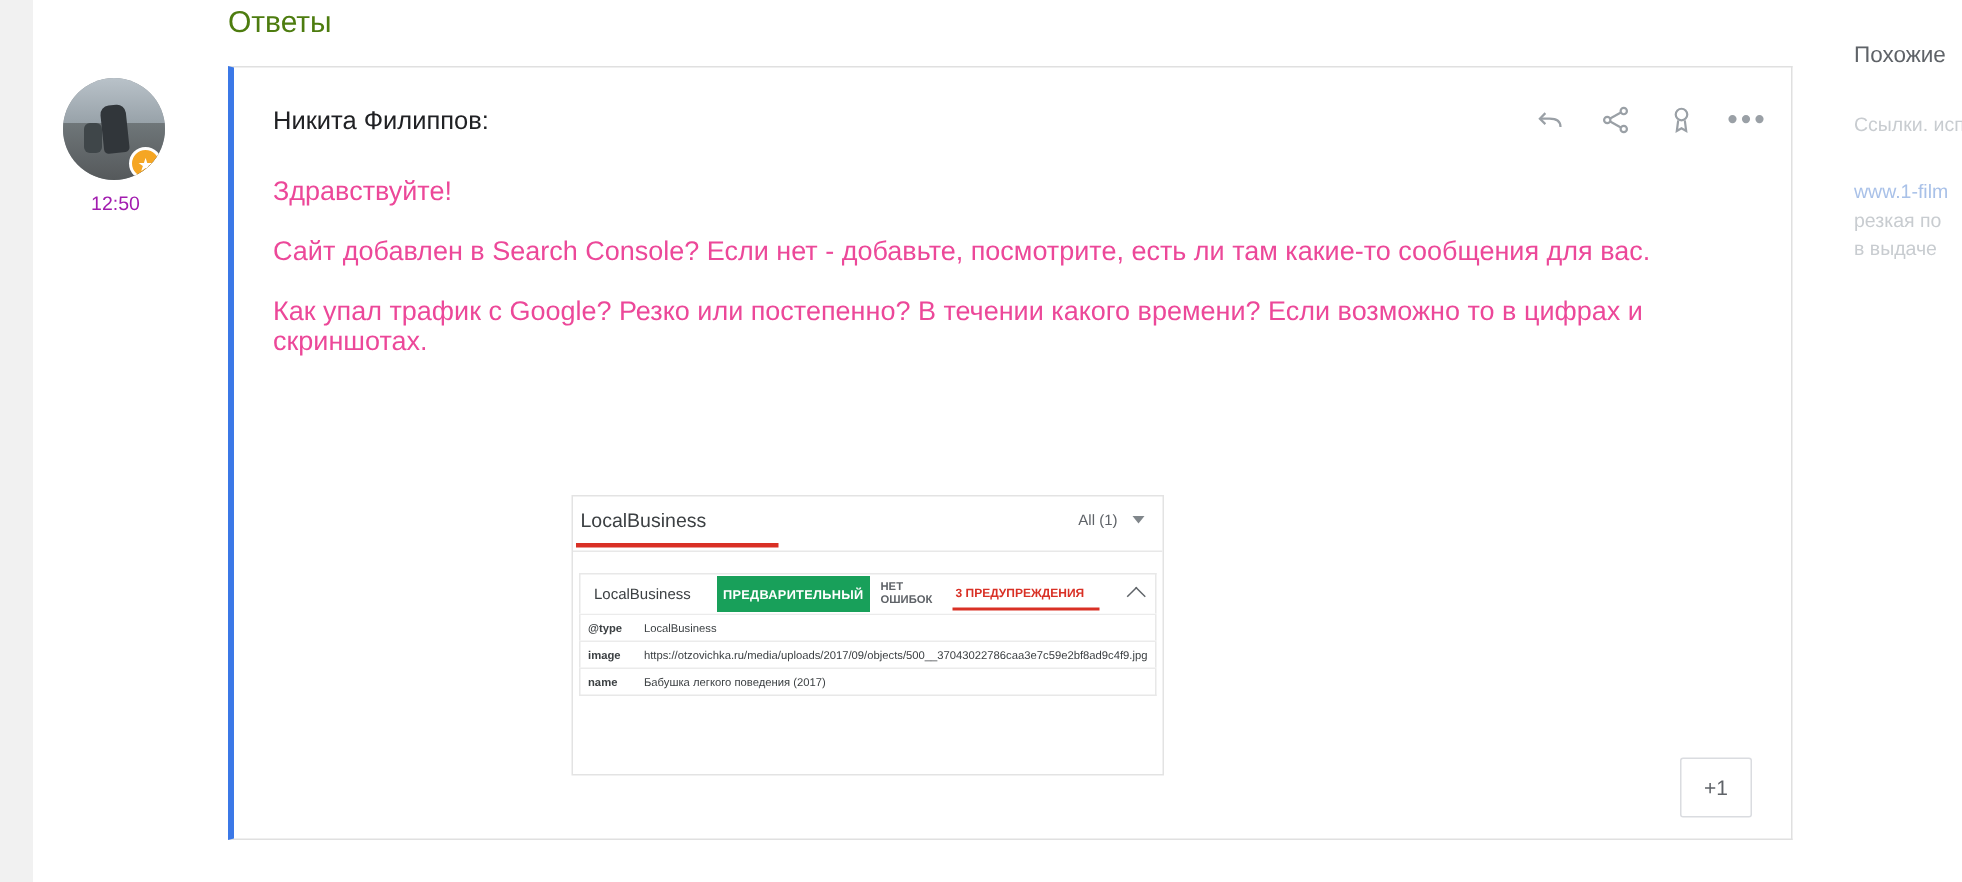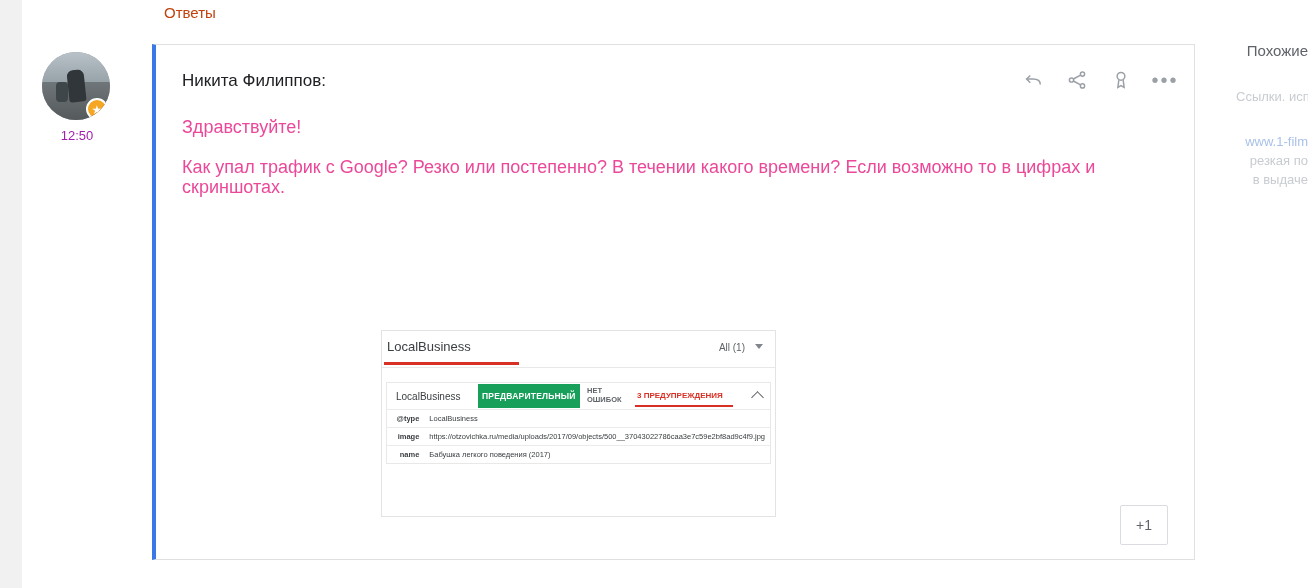--- a/index.html
+++ b/index.html
@@ -26,24 +26,24 @@
     position: absolute;
     left: 0;
     top: 0;
     width: 22px;
     height: 588px;
     background: #f1f1f1;
   }
   
   .answers-header {
     position: absolute;
-    left: 164px;
+    left: 152px;
     top: 4px;
-    font-size: 15px;
-    color: #c2410c;
+    font-size: 20px;
+    color: #4d7c0f;
   }
   
   .author-col {
     position: absolute;
     left: 42px;
     top: 52px;
     width: 70px;
     text-align: center;
   }
   .avatar {
@@ -283,21 +283,21 @@
   .shot-table td {
     border-top: 1px solid #ebebeb;
     font-size: 7.5px;
     line-height: 11px;
     padding: 3px 5px;
     color: #3c4043;
     vertical-align: top;
   }
   .shot-table td.k {
     width: 33%;
-    text-align: right;
+    text-align: left;
     font-weight: bold;
     color: #3c4043;
   }
   
   .plus-one {
     position: absolute;
     right: 26px;
     bottom: 14px;
     width: 46px;
     height: 38px;
@@ -308,23 +308,22 @@
     display: flex;
     align-items: center;
     justify-content: center;
     background: #fff;
     cursor: pointer;
   }
   
   .right-rail {
     position: absolute;
     left: 1236px;
-    top: 42px;
+    top: 28px;
     width: 72px;
-    text-align: right;
   }
   .rail-title {
     font-size: 15px;
     color: #5f6368;
     white-space: nowrap;
   }
   .rail-block {
     margin-top: 28px;
     font-size: 13px;
     line-height: 19px;
@@ -380,20 +379,21 @@
             <path d="M9.6 12.2 8.6 20l3.4-2 3.4 2-1-7.8"></path>
           </svg>
         </span>
         <span class="act-icon">
           <span class="dots">•••</span>
         </span>
       </div>
 
       <div class="body-text">
         <p>Здравствуйте!</p>
+        <p>Сайт добавлен в Search Console? Если нет - добавьте, посмотрите, есть ли там какие-то сообщения для вас.</p>
         <p>Как упал трафик с Google? Резко или постепенно? В течении какого времени? Если возможно то в цифрах и скриншотах.</p>
       </div>
     </div>
 
     <div class="shot">
       <div class="shot-head">
         <div class="title">LocalBusiness</div>
         <div class="underline"></div>
         <div class="all">All (1)</div>
         <div class="caret"></div>

